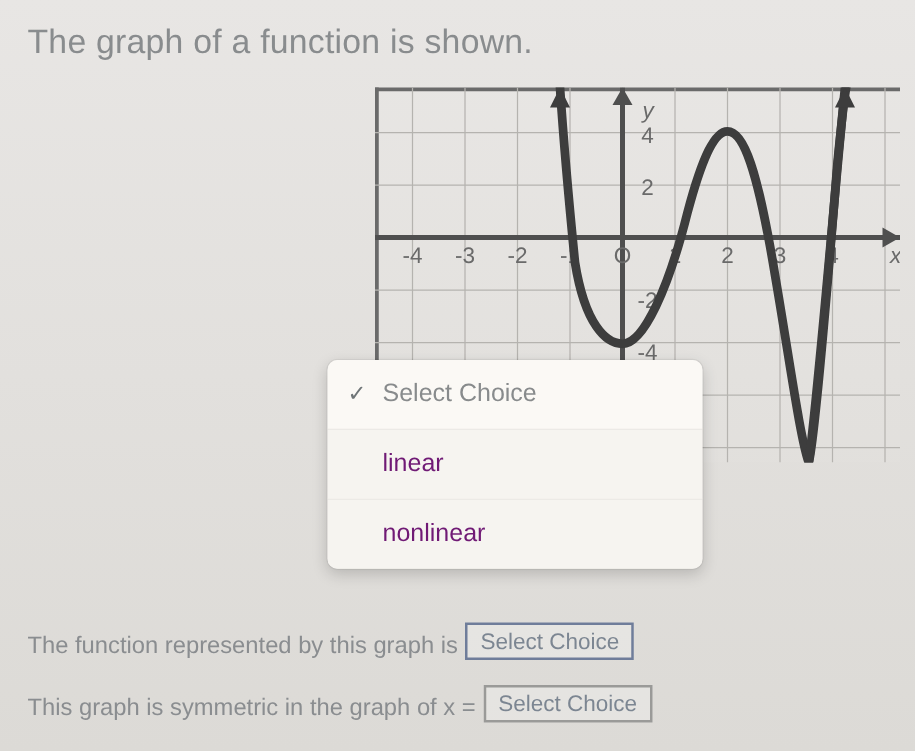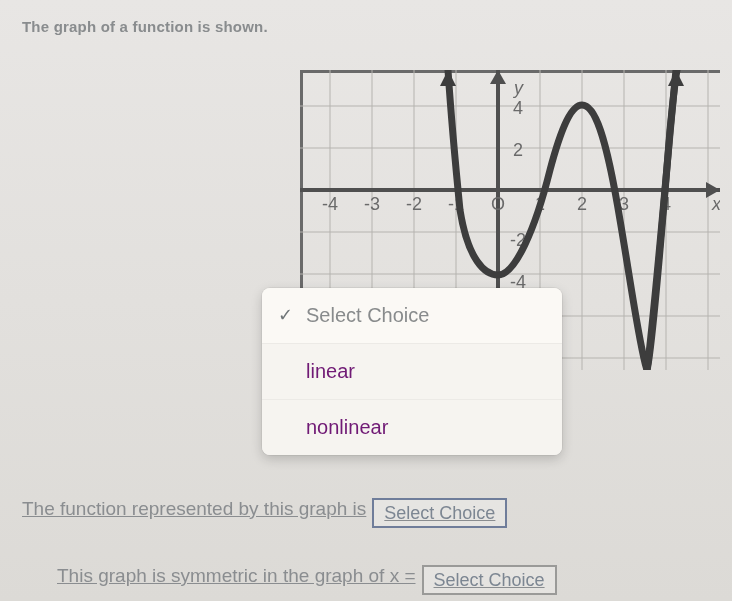--- a/index.html
+++ b/index.html
@@ -9,24 +9,23 @@
     background: linear-gradient(180deg, #e8e6e4 0%, #dcdad6 100%);
     color: #7a7d80;
     position: relative;
     overflow: hidden;
     filter: blur(0.3px);
   }
   .prompt {
     position: absolute;
     top: 18px;
     left: 22px;
-    font-size: 15px;
+    font-size: 27px;
     color: #898c8e;
     letter-spacing: 0.2px;
-    font-weight: bold;
   }
   .graph-wrap {
     position: absolute;
     top: 70px;
     left: 300px;
     width: 420px;
     height: 300px;
   }
   .graph-outer {
     position: absolute;
@@ -67,27 +66,26 @@
     top: 16px;
     font-size: 18px;
     color: #6f7577;
   }
   .q-row {
     position: absolute;
     left: 22px;
     font-size: 19px;
     color: #8a8d90;
     display: flex;
-    align-items: flex-start;
+    align-items: flex-end;
     gap: 6px;
     white-space: nowrap;
-    text-decoration: underline;
   }
   .q1 { top: 498px; }
-  .q2 { top: 565px; margin-left: 35px; }
+  .q2 { top: 548px; }
   .select-box {
     display: inline-flex;
     align-items: center;
     justify-content: center;
     padding: 4px 10px;
     border: 2px solid #6f7d9a;
     background: rgba(255,255,255,0.25);
     color: #7c8692;
     font-size: 18px;
     height: 30px;

